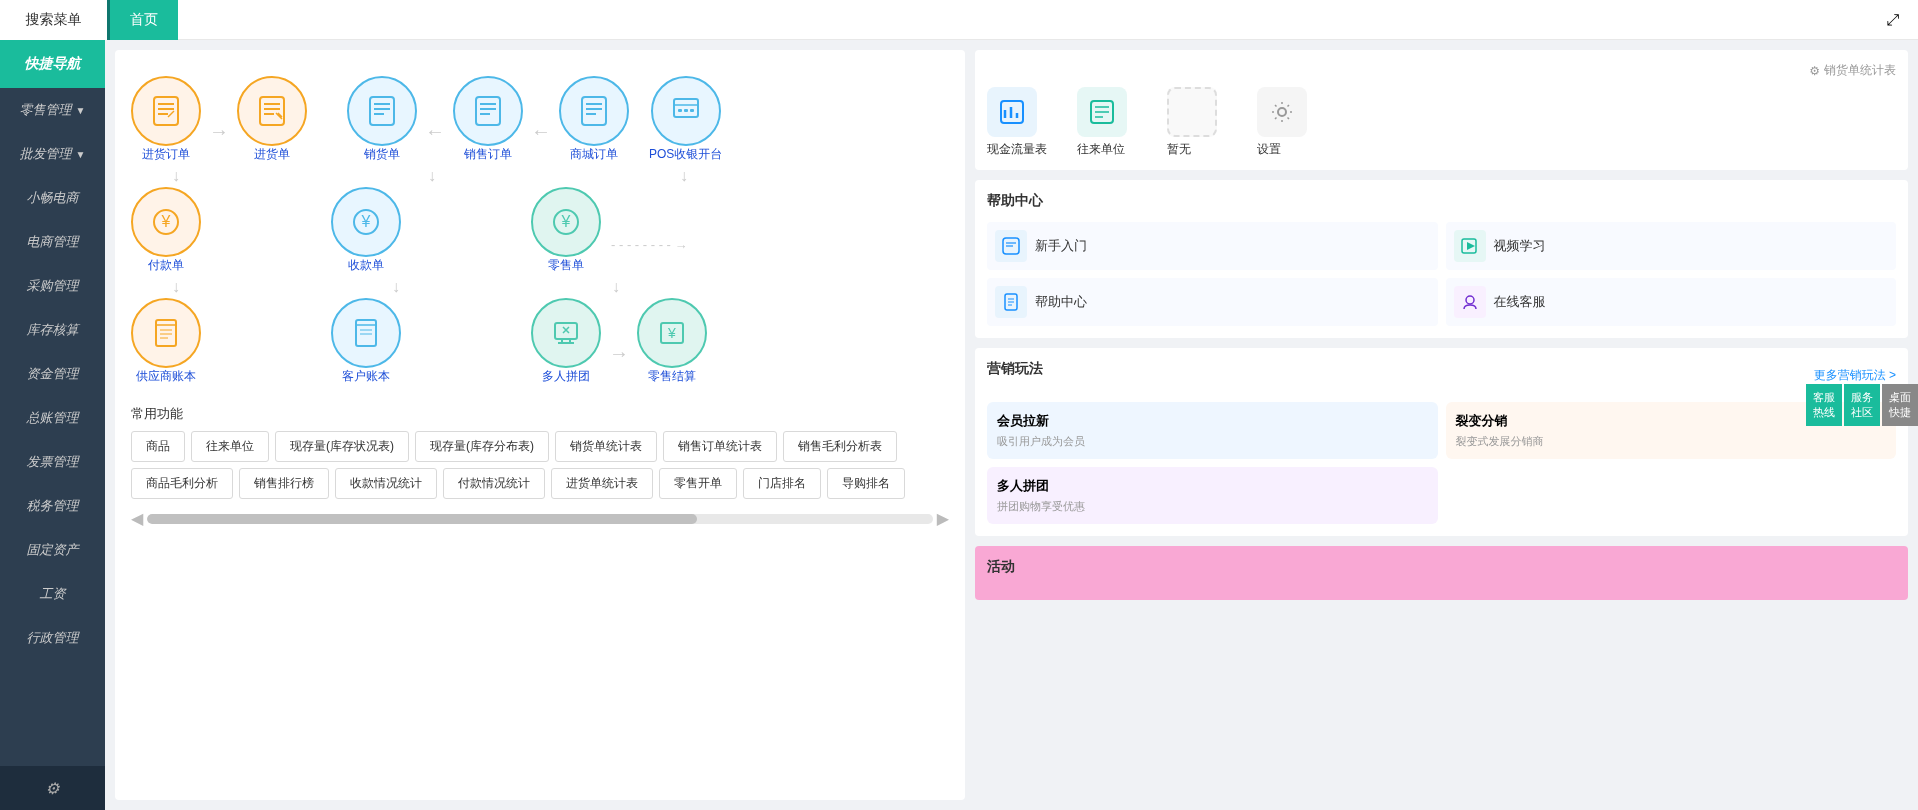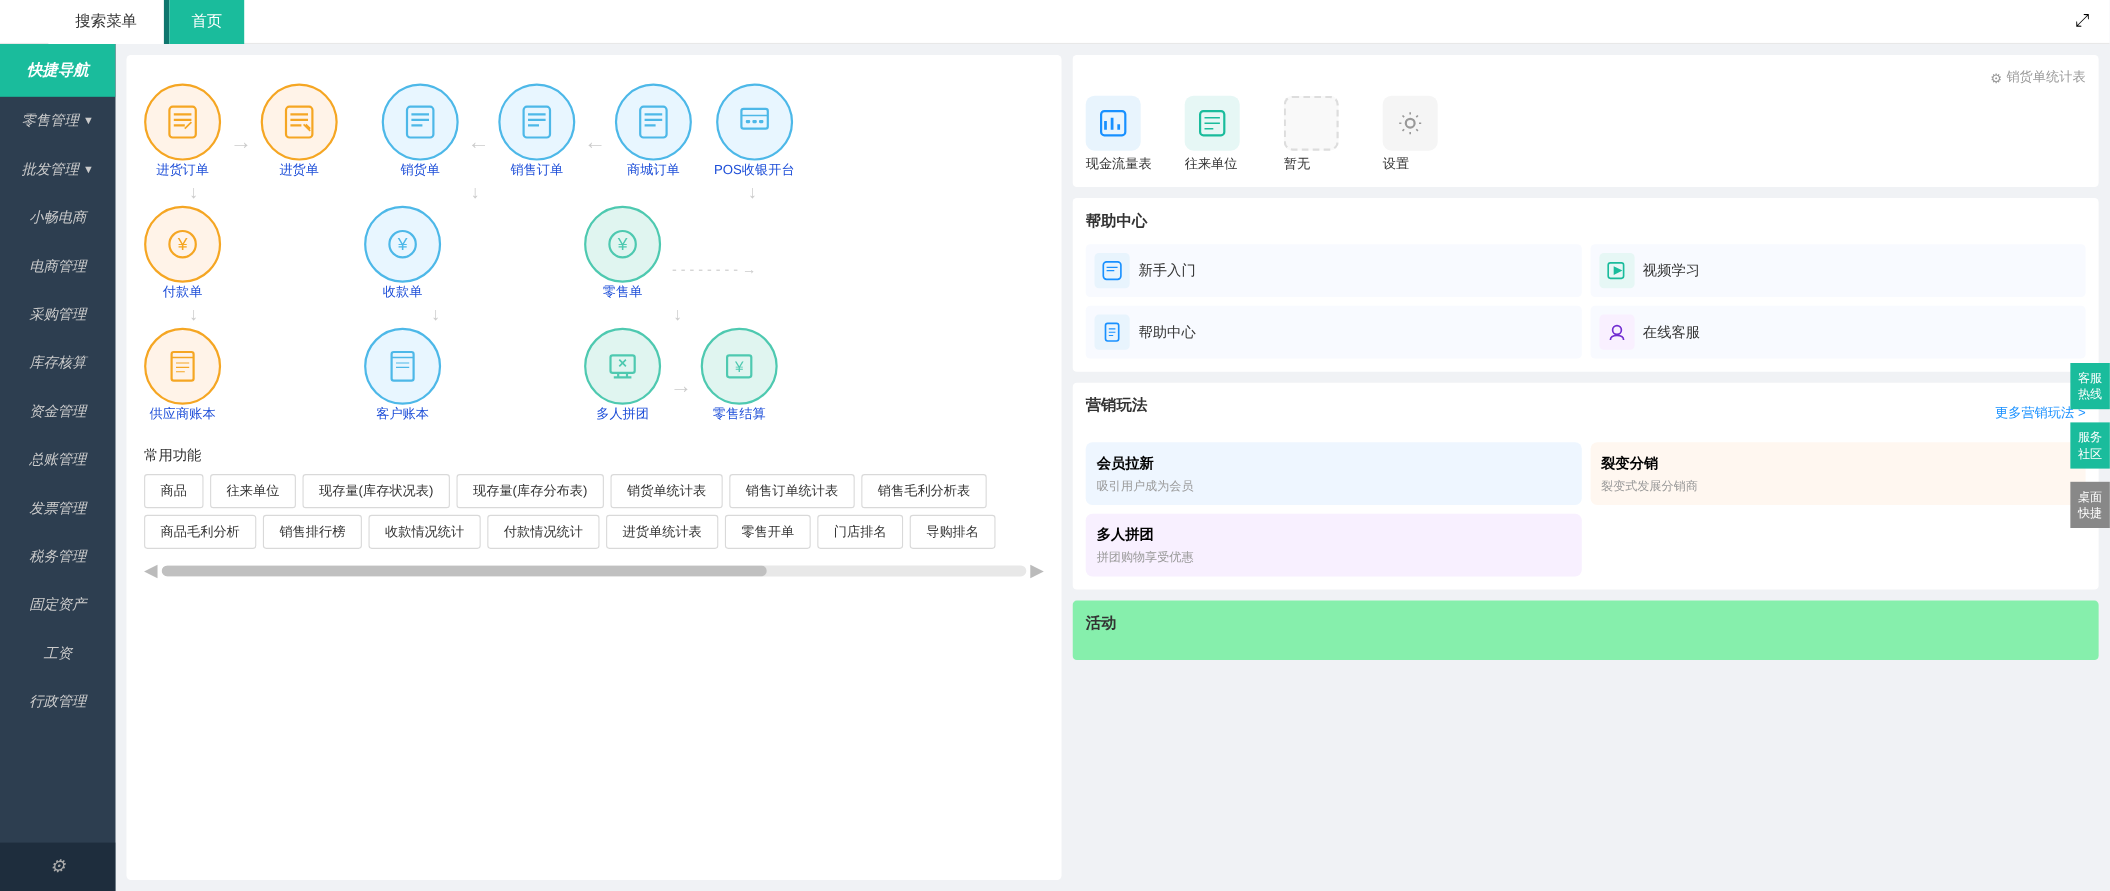--- a/index.html
+++ b/index.html
@@ -1,20 +1,20 @@
 <!DOCTYPE html>
 <html><head>
   <meta charset="utf-8">
   <style>
     * { box-sizing: border-box; margin: 0; padding: 0; }
     body { font-family: 'Microsoft YaHei', Arial, sans-serif; background: #f0f2f5; width: 1918px; height: 810px; overflow: hidden; display: flex; flex-direction: column; }
 
     
     .header { height: 40px; background: #fff; display: flex; align-items: center; border-bottom: 1px solid #e8e8e8; }
-    .search-menu { width: 110px; height: 40px; background: #fff; display: flex; align-items: center; justify-content: center; font-size: 14px; color: #333; border-right: 5px solid #0f766e; cursor: pointer; margin-left: 44px; }
+    .search-menu { width: 110px; height: 40px; background: #fff; display: flex; align-items: center; justify-content: center; font-size: 14px; color: #333; border-right: 3px solid #0f766e; cursor: pointer; }
     .tab-home { height: 40px; background: #1abc9c; color: #fff; padding: 0 20px; display: flex; align-items: center; font-size: 14px; cursor: pointer; }
     .header-right { margin-left: auto; padding-right: 10px; display: flex; align-items: center; }
     .fullscreen-btn { width: 30px; height: 30px; display: flex; align-items: center; justify-content: center; cursor: pointer; }
 
     
     .main-layout { display: flex; flex: 1; overflow: hidden; }
 
     
     .sidebar { width: 105px; background: #2d3e50; display: flex; flex-direction: column; overflow: hidden; font-style: italic; }
     .quick-nav { height: 48px; background: #1abc9c; display: flex; align-items: center; justify-content: center; color: #fff; font-size: 14px; font-weight: bold; }
@@ -70,27 +70,27 @@
     .flow-label { font-size: 12px; color: #1d4ed8; text-align: center; }
     .flow-col { display: flex; flex-direction: column; align-items: center; }
 
     
     .common-func { margin-top: 10px; }
     .cf-title { font-size: 13px; color: #333; margin-bottom: 8px; }
     .cf-grid { display: flex; flex-wrap: wrap; gap: 6px; }
     .cf-btn { padding: 6px 14px; border: 1px solid #d9d9d9; border-radius: 3px; font-size: 12px; color: #333; background: #fff; cursor: pointer; white-space: nowrap; }
 
     
-    .float-btns { position: fixed; right: 0; top: 50%; transform: translateY(-50%); display: flex; flex-direction: column; gap: 12px; z-index: 100; }
+    .float-btns { position: fixed; right: 0; top: 50%; transform: translateY(-50%); display: flex; gap: 2px; z-index: 100; }
     .float-btn { width: 36px; padding: 6px 4px; background: #1abc9c; color: #fff; font-size: 11px; text-align: center; cursor: pointer; writing-mode: horizontal-tb; }
 
     
     .flow-diagram { padding: 10px 0; }
 
-    .activity-section { background: #86efac; border-radius: 4px; padding: 12px; }
+    .activity-section { background: #f9a8d4; border-radius: 4px; padding: 12px; }
   </style>
 </head>
 <body>
 
 <div class="header">
   <div class="search-menu">搜索菜单</div>
   <div class="tab-home">首页</div>
   <div class="header-right">
     <div class="fullscreen-btn">⤢</div>
   </div>

